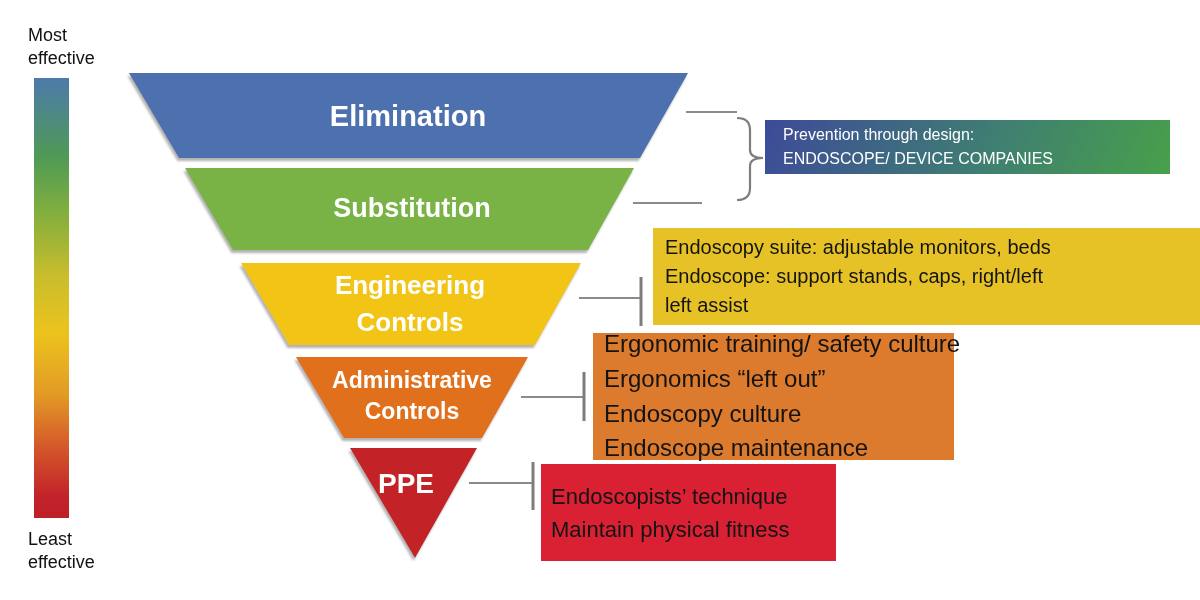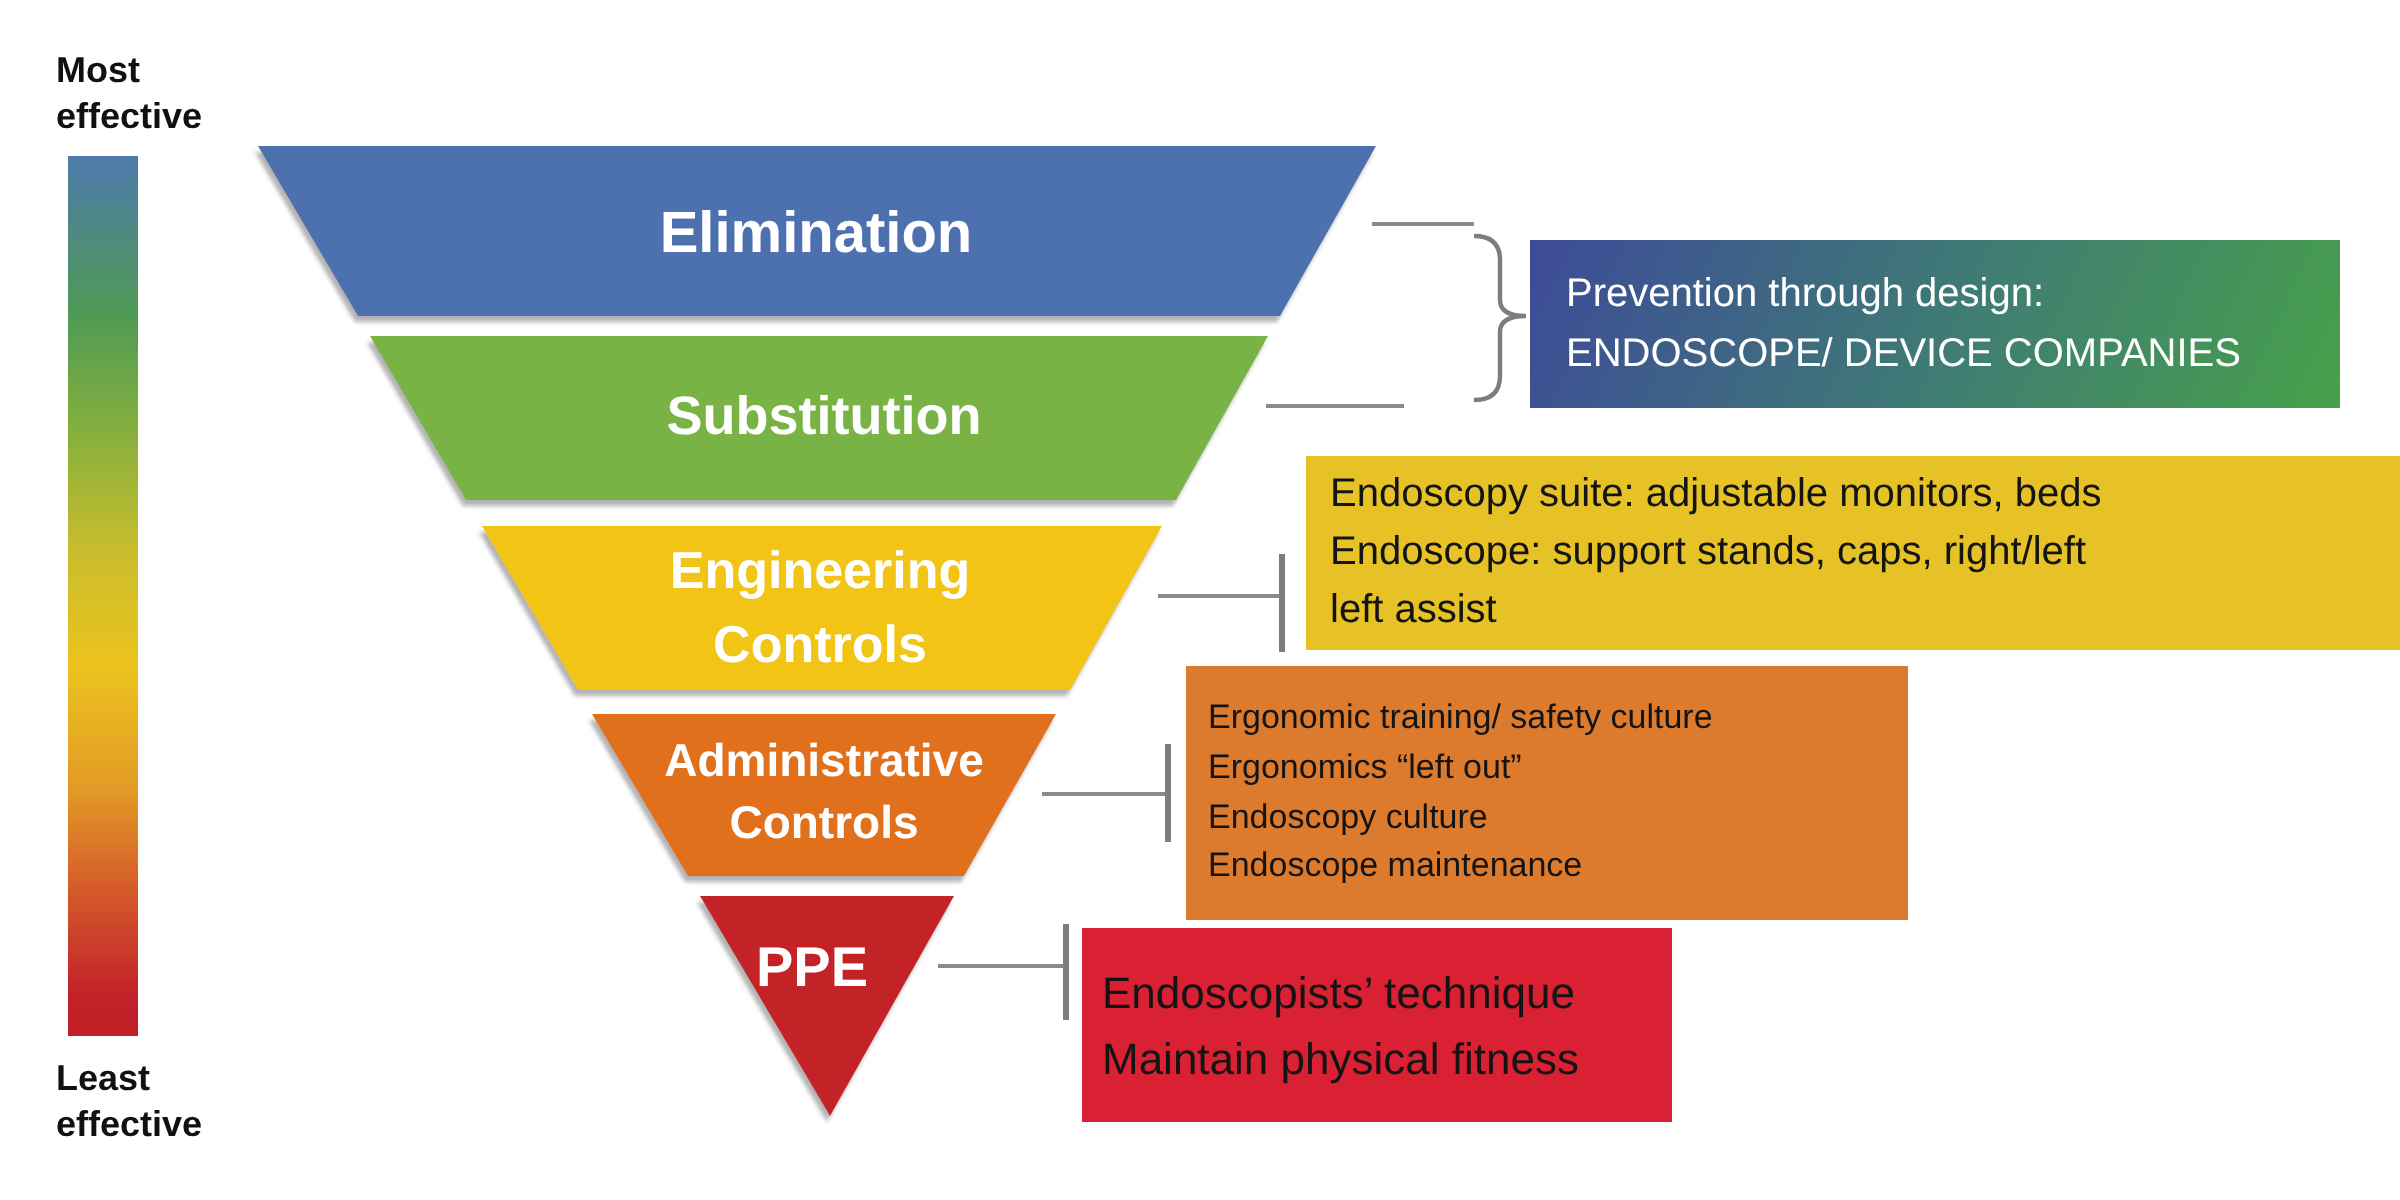--- a/index.html
+++ b/index.html
@@ -1,39 +1,39 @@
 <!DOCTYPE html>
 <html><head>
 <meta charset="utf-8">
 <style>
   html,body{margin:0;padding:0;background:#ffffff;}
   body{font-family:"Liberation Sans", sans-serif;}
   .canvas{position:relative;width:1200px;height:600px;background:#ffffff;overflow:hidden;}
 
   
-  .scale-label{position:absolute;font-size:18px;font-weight:700;color:#111;line-height:1.28;white-space:pre-line;}
+  .scale-label{position:absolute;font-size:18px;font-weight:400;color:#111;line-height:1.28;white-space:pre-line;}
   .scale-label.top{left:28px;top:24px;}
   .scale-label.bottom{left:28px;top:528px;}
   .scale-bar{position:absolute;left:34px;top:78px;width:35px;height:440px;}
 
   
   svg.diagram{position:absolute;left:0;top:0;}
   .tier-label{fill:#ffffff;font-weight:700;text-anchor:middle;font-family:"Liberation Sans",sans-serif;}
   .lbl-29{font-size:29px;} .lbl-27{font-size:27px;} .lbl-26{font-size:26px;}
   .lbl-23{font-size:23px;} .lbl-28{font-size:28px;}
   .connector{stroke:#8b8b8b;stroke-width:2;fill:none;}
   .connector-tick{stroke:#7d7d7d;stroke-width:3;fill:none;}
   .bracket{stroke:#7d7d7d;stroke-width:2.2;fill:none;}
 
   
   .ann-box{position:absolute;box-sizing:border-box;display:flex;flex-direction:column;justify-content:center;}
   .ann-box .line{display:block;white-space:nowrap;}
-  .box-prevention{left:765px;top:120px;width:405px;height:84px;padding-left:18px;color:#ffffff;font-size:20px;line-height:1.5;}
+  .box-prevention{left:765px;top:120px;width:405px;height:54px;padding-left:18px;color:#ffffff;font-size:16px;line-height:1.5;}
   .box-engineering{left:653px;top:228px;width:558px;height:97px;padding:4px 12px;color:#141414;font-size:20px;line-height:1.45;}
-  .box-administrative{left:593px;top:333px;width:361px;height:127px;padding:4px 11px;color:#141414;font-size:17px;line-height:1.45;}
+  .box-administrative{left:593px;top:333px;width:361px;height:127px;padding:4px 11px;color:#141414;font-size:24px;line-height:1.45;}
   .box-ppe{left:541px;top:464px;width:295px;height:97px;padding:4px 10px;color:#141414;font-size:22px;line-height:1.5;}
 </style>
 </head>
 <body>
 
 <div class="canvas">
 
   <div class="scale-label top">Most
 effective</div>
   <div class="scale-bar" style="background: linear-gradient(rgb(77, 122, 171) 0%, rgb(79, 154, 85) 18%, rgb(127, 174, 63) 30%, rgb(201, 189, 44) 45%, rgb(236, 195, 29) 58%, rgb(226, 154, 38) 72%, rgb(212, 87, 42) 84%, rgb(194, 35, 42) 95%, rgb(191, 32, 39) 100%);"></div>

